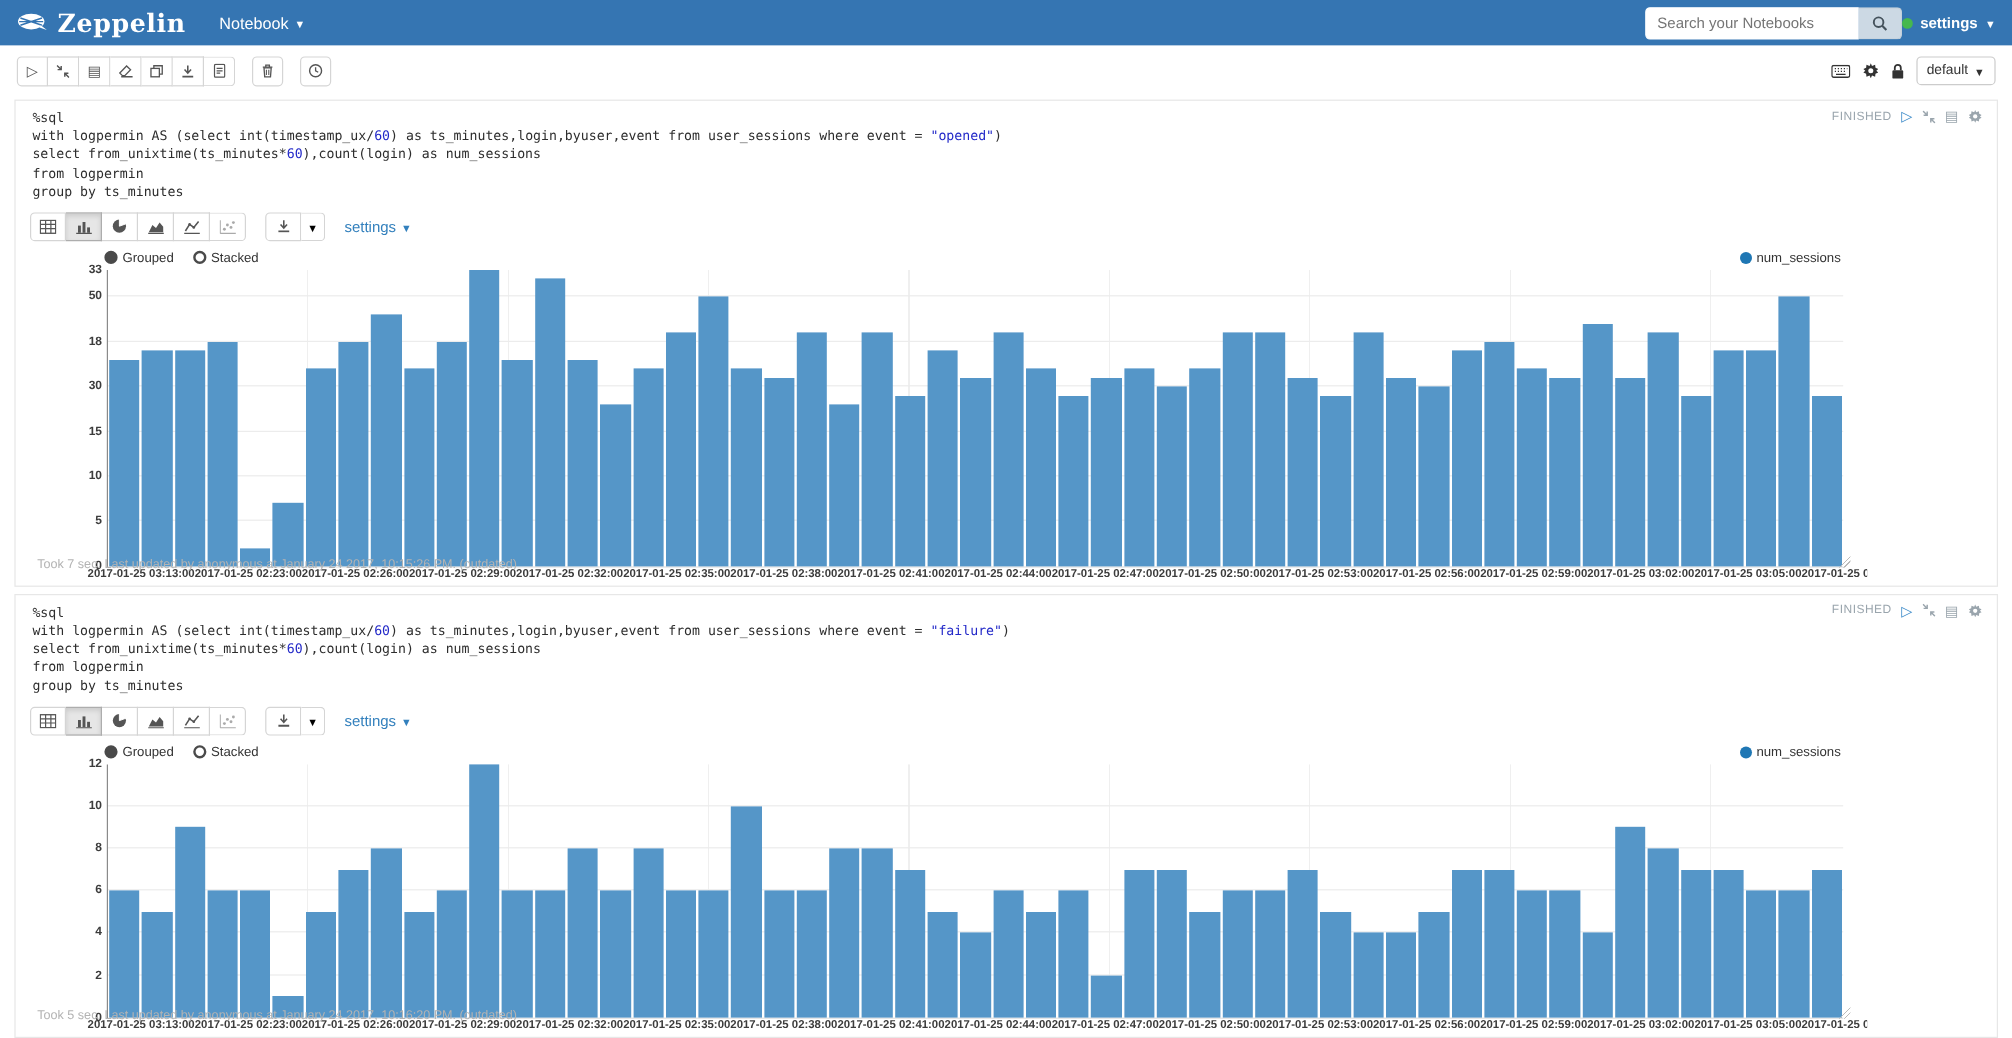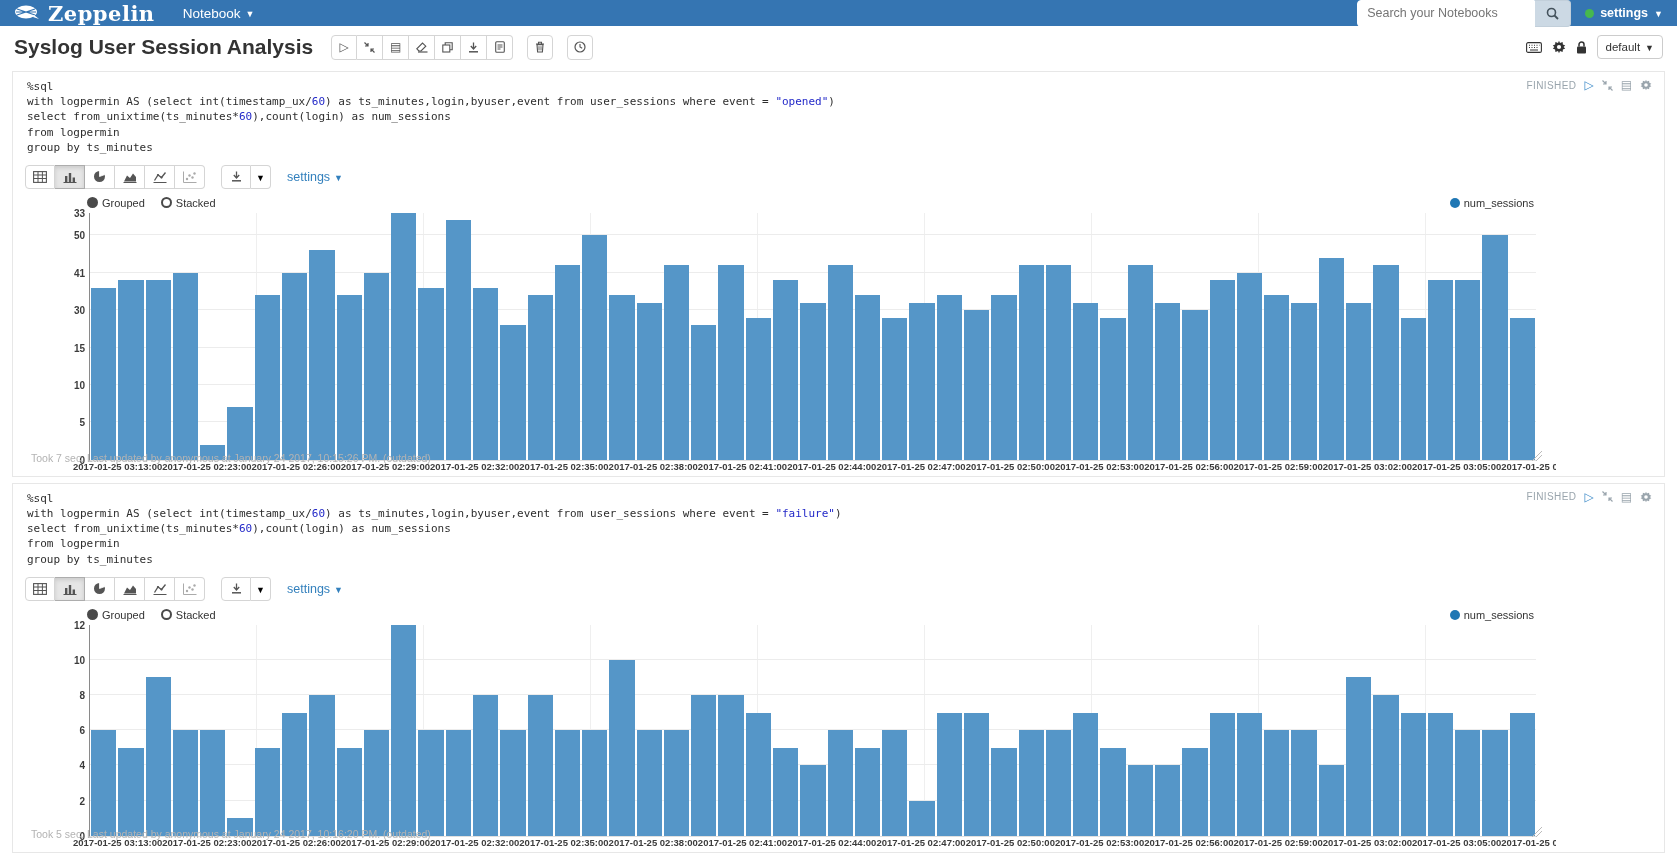--- a/index.html
+++ b/index.html
@@ -1,25 +1,25 @@
 <!DOCTYPE html>
 <html><head>
 <meta charset="utf-8">
 <style>
   * { box-sizing: border-box; margin: 0; padding: 0; }
   html,body { width:1677px; height:865px; overflow:hidden; background:#fff;
     font-family:"Liberation Sans", sans-serif; }
 
   
-  .navbar { height:26px; background:#3575b2; display:flex; align-items:center; padding:0 14px; }
+  .navbar { height:38px; background:#3575b2; display:flex; align-items:center; padding:0 14px; }
   .brand { display:flex; align-items:center; gap:8px; margin-right:28px; }
   .brand-name { color:#fff; font-family:"DejaVu Serif", serif; font-weight:bold; font-size:21px; letter-spacing:.5px; }
   .nav-item { color:#fff; font-size:13.5px; font-weight:normal; display:flex; align-items:center; gap:5px; cursor:pointer; }
   .caret { font-size:9px; position:relative; top:1px; }
-  .nav-right { margin-left:auto; display:flex; align-items:center; gap:14px; }
+  .nav-right { margin-left:auto; display:flex; align-items:center; }
   .search-group { display:flex; }
   .search-input { width:178px; height:27px; border:1px solid #fff; border-radius:4px 0 0 4px; padding:0 9px; font-size:12.5px; color:#555; outline:none; }
   .search-btn { width:36px; height:27px; background:#ccd9e4; border:1px solid #c2cfda; border-left:none; border-radius:0 4px 4px 0; display:flex; align-items:center; justify-content:center; cursor:pointer; }
   .user { display:flex; align-items:center; gap:6px; color:#fff; font-size:12.5px; font-weight:bold; cursor:pointer; }
   .status-dot { width:9px; height:9px; border-radius:50%; background:#46b84e; }
 
   
   .note-header { height:42px; display:flex; align-items:center; padding:0 14px; background:#fff; }
   .note-title { font-size:21px; color:#333; font-weight:bold; margin-right:18px; white-space:nowrap; }
   .btn-group { display:flex; margin-right:14px; }
@@ -107,21 +107,20 @@
     </div>
     <div class="user">
       <span class="status-dot"></span>
       <span>settings</span>
       <span class="caret">▼</span>
     </div>
   </div>
 </nav>
 
 <header class="note-header">
-  <h1 class="note-title">Syslog User Session Analysis</h1>
 
   <div class="btn-group">
     <div class="tb-btn">▷</div>
     <div class="tb-btn">
       <svg class="ic" width="11" height="11" viewBox="0 0 11 11">
           <path d="M1 4 L4 4 L4 1 M4 4 L0.5 0.5 M10 7 L7 7 L7 10 M7 7 L10.5 10.5" stroke="#555" stroke-width="1.2" fill="none"></path>
         </svg>
     </div>
     <div class="tb-btn">▤</div>
     <div class="tb-btn">
@@ -300,21 +299,21 @@
         <div class="legend">
           <span class="legend-dot" style="background: rgb(31, 119, 180);"></span>
           <span>num_sessions</span>
         </div>
       </div>
       <div class="plot-area" style="height: 248px;">
           <div class="ytick" style="bottom: 100%;">33</div>
           <div class="gridline" style="bottom: 90.9091%;"></div>
           <div class="ytick" style="bottom: 90.9091%;">50</div>
           <div class="gridline" style="bottom: 75.7576%;"></div>
-          <div class="ytick" style="bottom: 75.7576%;">41</div>
+          <div class="ytick" style="bottom: 75.7576%;">18</div>
           <div class="gridline" style="bottom: 60.6061%;"></div>
           <div class="ytick" style="bottom: 60.6061%;">30</div>
           <div class="gridline" style="bottom: 45.4545%;"></div>
           <div class="ytick" style="bottom: 45.4545%;">15</div>
           <div class="gridline" style="bottom: 30.303%;"></div>
           <div class="ytick" style="bottom: 30.303%;">10</div>
           <div class="gridline" style="bottom: 15.1515%;"></div>
           <div class="ytick" style="bottom: 15.1515%;">5</div>
           <div class="ytick" style="bottom: 0%;">0</div>
           <div class="bars">

